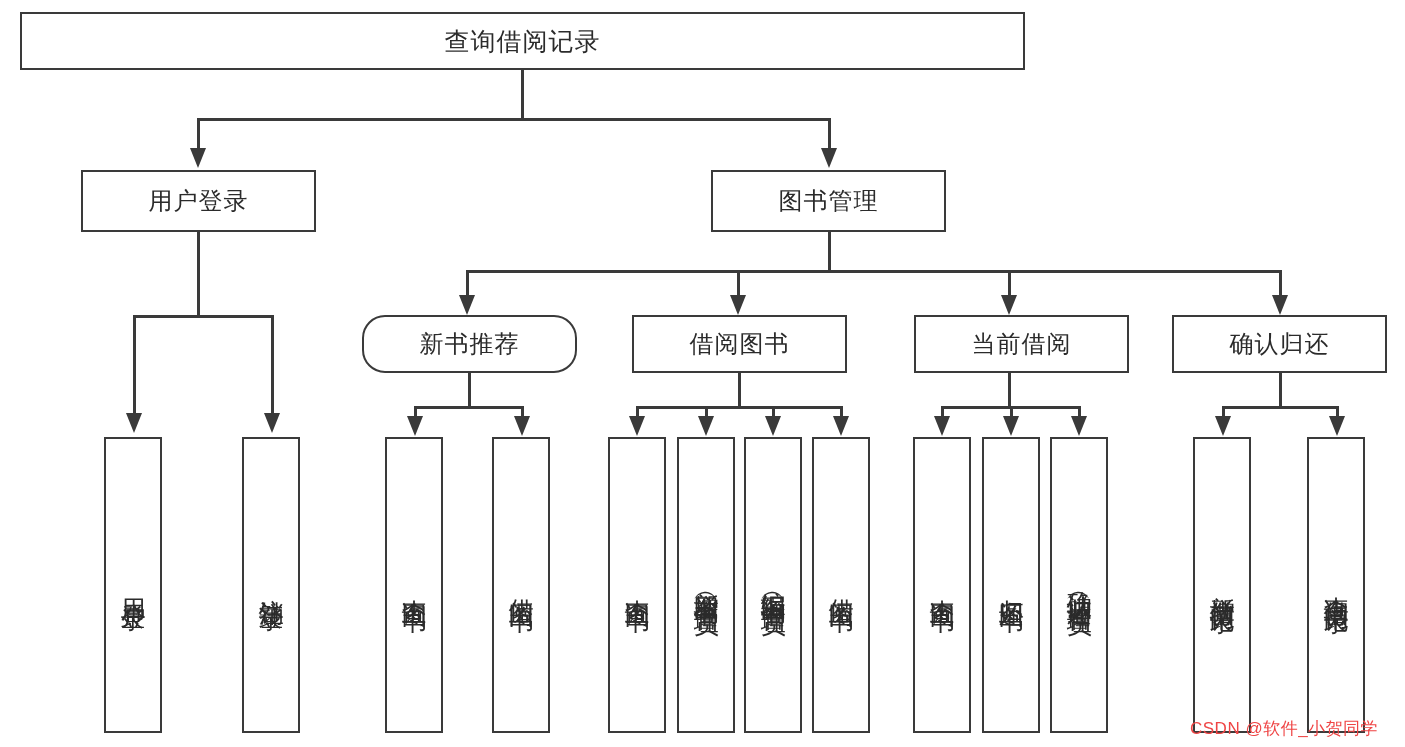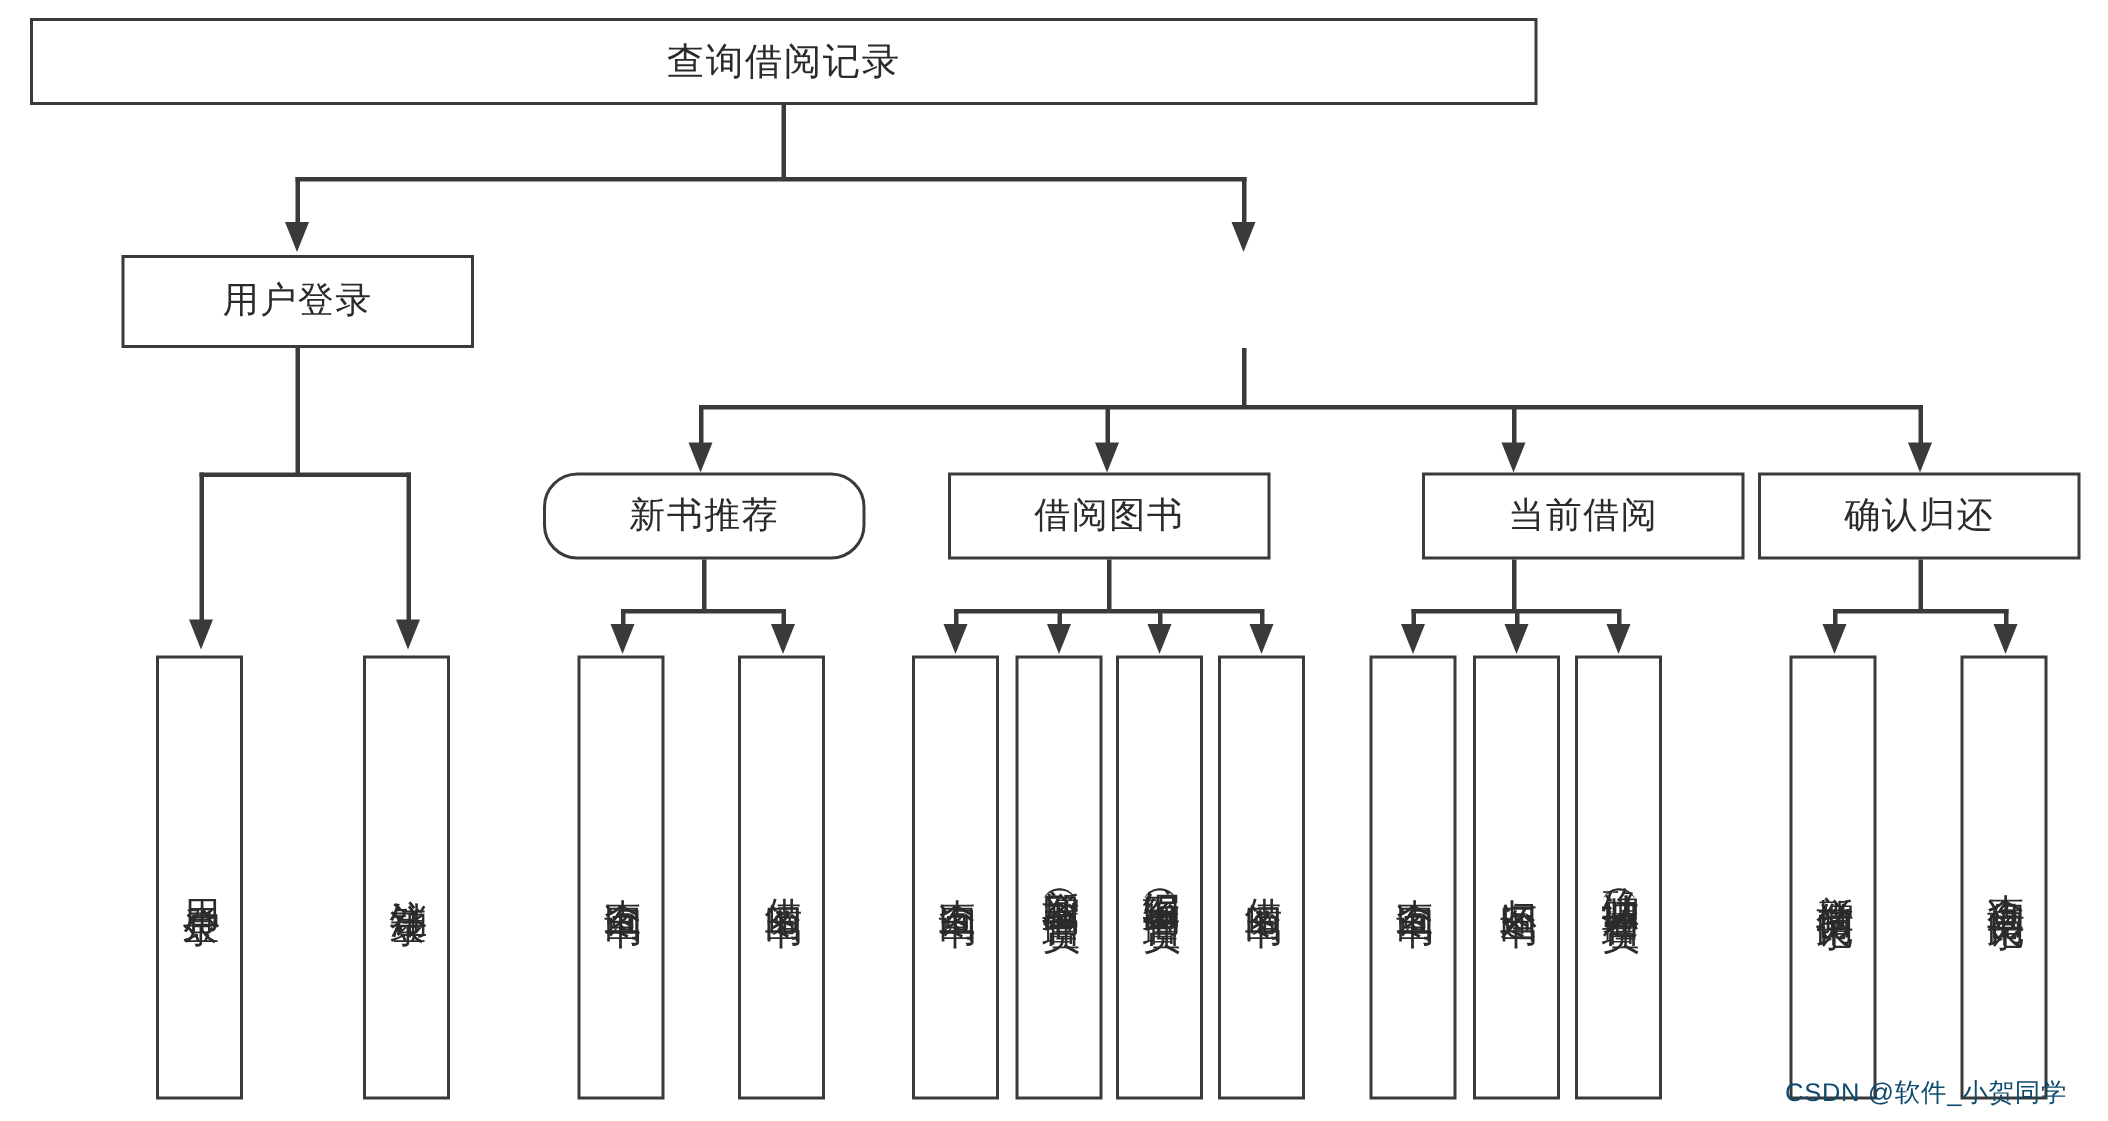--- a/index.html
+++ b/index.html
@@ -62,21 +62,21 @@
   .arrow {
     position: absolute;
     width: 0;
     height: 0;
     border-left: 8px solid transparent;
     border-right: 8px solid transparent;
     border-top: 20px solid #3a3a3a;
   }
   .watermark {
     position: absolute;
-    color: #0c4a6e;
+    color: #ef4444;
     font-size: 17px;
     white-space: nowrap;
     letter-spacing: 0.5px;
   }
 </style>
 </head>
 <body>
 
 <div id="canvas">
 
@@ -88,20 +88,23 @@
 
   <div class="edge-h" style="left:197px; top:118px; width:634px;"></div>
 
   <div class="edge-v" style="left:197px; top:118px; height:32px;"></div>
   <div class="arrow" style="left:190px; top:148px;"></div>
   <div class="edge-v" style="left:828px; top:118px; height:32px;"></div>
   <div class="arrow" style="left:821px; top:148px;"></div>
 
   <div class="node h-node" style="left:81px; top:170px; width:235px; height:62px;">
     <span class="node-label">用户登录</span>
+  </div>
+  <div class="node h-node" style="left:711px; top:170px; width:235px; height:62px;">
+    <span class="node-label">图书管理</span>
   </div>
 
   <div class="edge-v" style="left:197px; top:232px; height:85px;"></div>
   <div class="edge-h" style="left:133px; top:315px; width:141px;"></div>
   <div class="edge-v" style="left:133px; top:315px; height:100px;"></div>
   <div class="arrow" style="left:126px; top:413px;"></div>
   <div class="edge-v" style="left:271px; top:315px; height:100px;"></div>
   <div class="arrow" style="left:264px; top:413px;"></div>
 
   <div class="edge-v" style="left:828px; top:232px; height:40px;"></div>
@@ -114,21 +117,21 @@
   <div class="arrow" style="left:1001px; top:295px;"></div>
   <div class="edge-v" style="left:1279px; top:270px; height:27px;"></div>
   <div class="arrow" style="left:1272px; top:295px;"></div>
 
   <div class="node h-node" style="left:362px; top:315px; width:215px; height:58px;border-radius:23px;">
     <span class="node-label">新书推荐</span>
   </div>
   <div class="node h-node" style="left:632px; top:315px; width:215px; height:58px;">
     <span class="node-label">借阅图书</span>
   </div>
-  <div class="node h-node" style="left:948px; top:315px; width:215px; height:58px;">
+  <div class="node h-node" style="left:914px; top:315px; width:215px; height:58px;">
     <span class="node-label">当前借阅</span>
   </div>
   <div class="node h-node" style="left:1172px; top:315px; width:215px; height:58px;">
     <span class="node-label">确认归还</span>
   </div>
 
   <div class="edge-v" style="left:468px; top:373px; height:35px;"></div>
   <div class="edge-h" style="left:414px; top:406px; width:110px;"></div>
   <div class="edge-v" style="left:414px; top:406px; height:12px;"></div>
   <div class="arrow" style="left:407px; top:416px;"></div>

